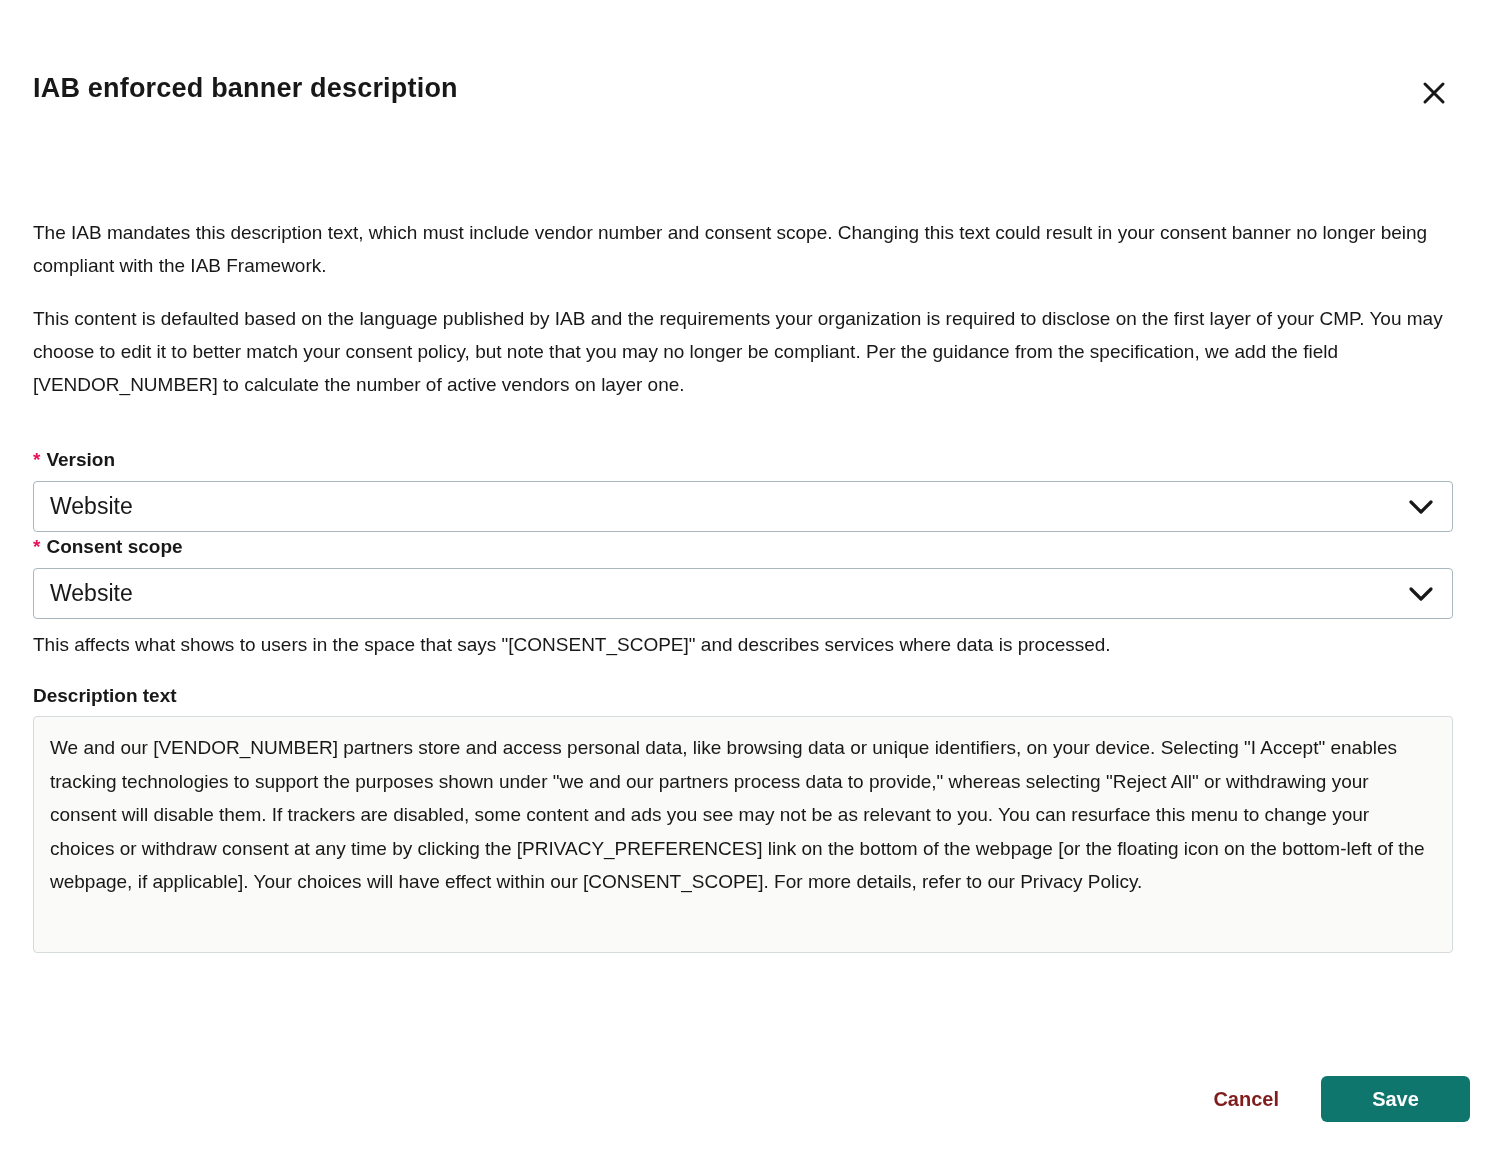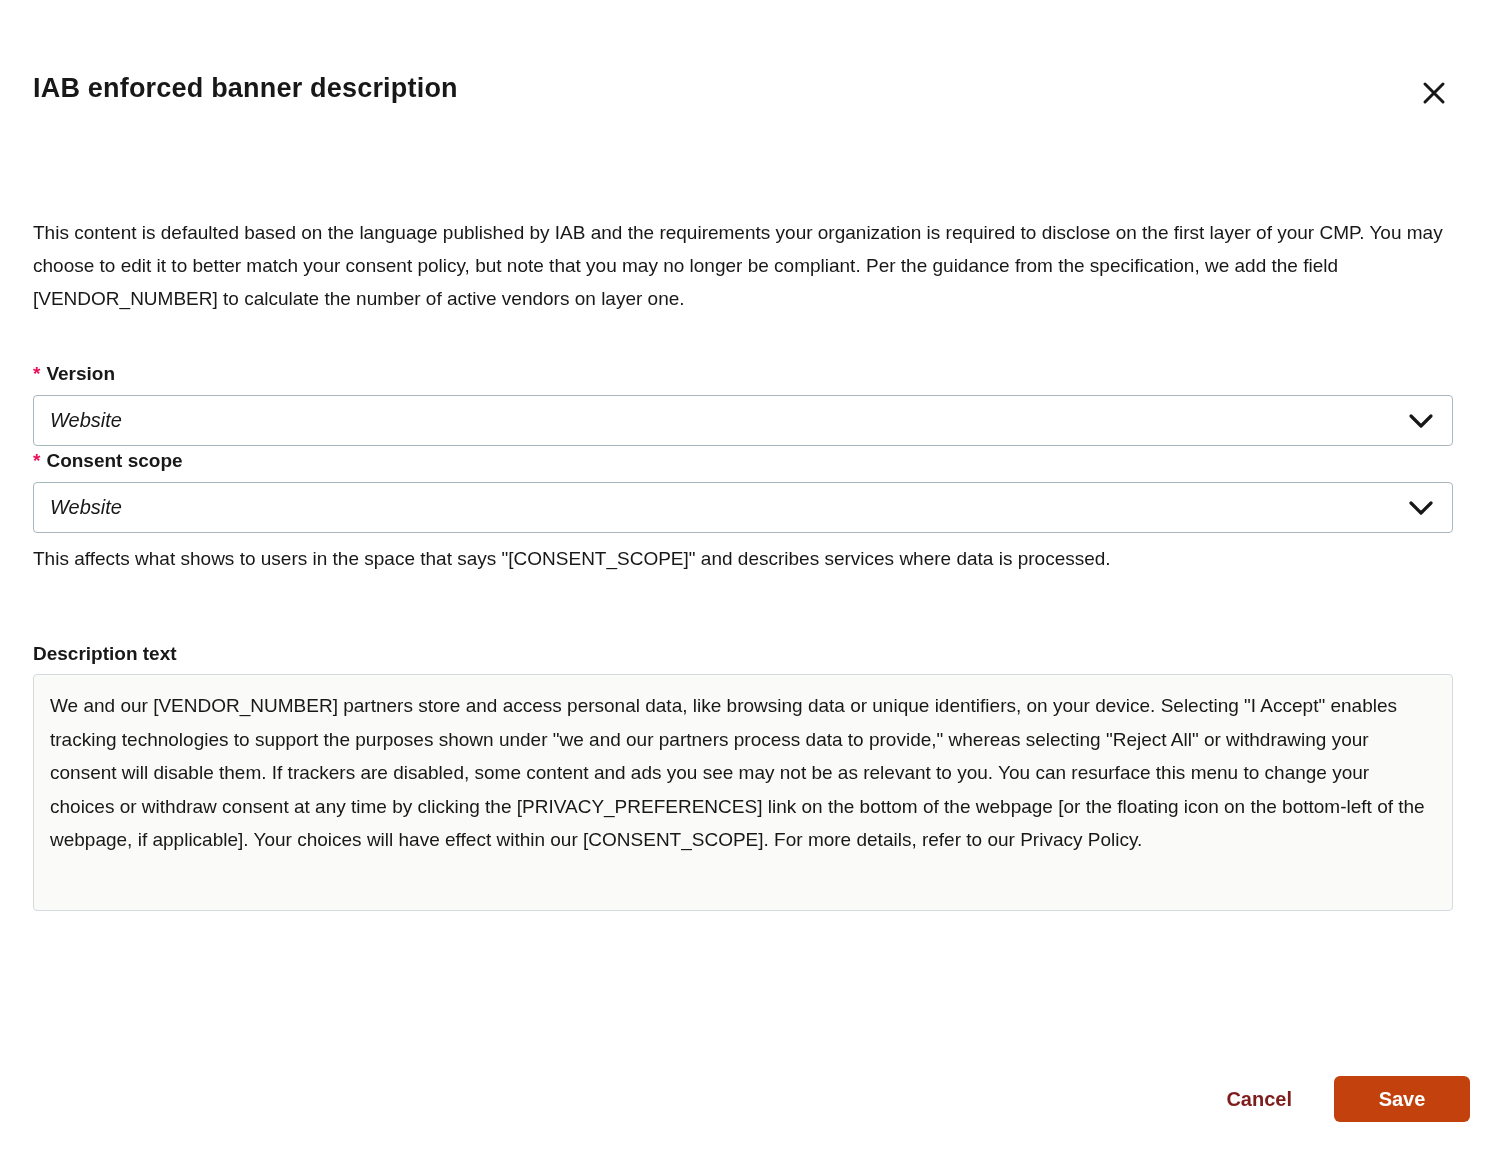--- a/index.html
+++ b/index.html
@@ -59,37 +59,36 @@
   .combobox {
     position: relative;
     width: 1420px;
     height: 51px;
     border: 1px solid #a9b7bf;
     border-radius: 4px;
     background: #ffffff;
     display: flex;
     align-items: center;
     padding: 0 48px 0 16px;
-    font-size: 20px;
+    font-size: 23px;
     cursor: pointer;
-    font-style: italic;
   }
   .combobox .chevron {
     position: absolute;
     right: 18px;
     top: 50%;
     transform: translateY(-50%);
     line-height: 0;
   }
   .help-text {
     font-size: 19px;
     line-height: 33px;
     margin-top: 9px;
   }
-  .field-description { margin-top: 64px; }
+  .field-description { margin-top: 20px; }
   .field-description .field-label { margin-bottom: 6px; }
   .description-textarea {
     display: block;
     width: 1420px;
     height: 237px;
     background: #fafaf9;
     border: 1px solid #d5dadd;
     border-radius: 4px;
     padding: 14px 20px 14px 16px;
     font-family: "Liberation Sans", "DejaVu Sans", sans-serif;
@@ -111,29 +110,29 @@
     border: none;
     font-family: inherit;
     font-size: 20px;
     font-weight: 700;
     color: #7f1d1d;
     cursor: pointer;
     padding: 10px 20px;
     margin-right: 22px;
   }
   .save-btn {
-    background: #c2410c;
+    background: #0f766e;
     border: none;
     border-radius: 6px;
     font-family: inherit;
     font-size: 20px;
     font-weight: 700;
     color: #ffffff;
     cursor: pointer;
-    width: 136px;
+    width: 149px;
     height: 46px;
   }
 </style>
 </head>
 <body>
 
 <div class="modal">
 
   <div class="modal-header">
     <h1 class="modal-title">IAB enforced banner description</h1>
@@ -141,20 +140,21 @@
       <span>
         <svg width="34" height="34" viewBox="0 0 34 34">
           <line x1="8" y1="8" x2="26" y2="26" stroke="#181818" stroke-width="3" stroke-linecap="round"></line>
           <line x1="26" y1="8" x2="8" y2="26" stroke="#181818" stroke-width="3" stroke-linecap="round"></line>
         </svg>
       </span>
     </button>
   </div>
 
   <div class="intro">
+    <p>The IAB mandates this description text, which must include vendor number and consent scope. Changing this text could result in your consent banner no longer being compliant with the IAB Framework.</p>
     <p>This content is defaulted based on the language published by IAB and the requirements your organization is required to disclose on the first layer of your CMP. You may choose to edit it to better match your consent policy, but note that you may no longer be compliant. Per the guidance from the specification, we add the field [VENDOR_NUMBER] to calculate the number of active vendors on layer one.</p>
   </div>
 
   <div class="field field-version">
     <div class="field-label">
       <span class="required-mark">*</span><span>Version</span>
     </div>
     <div class="combobox" role="combobox">
       <span>Website</span>
       <span class="chevron">

